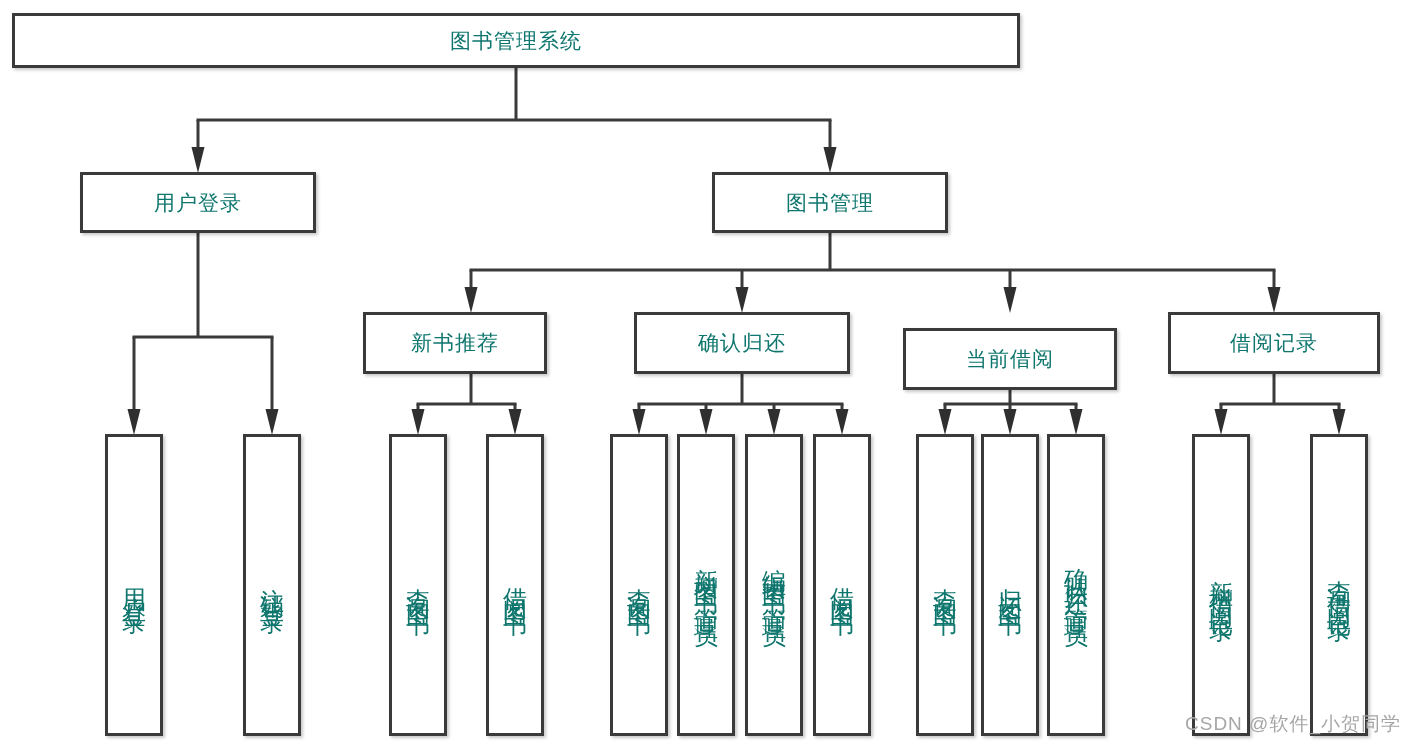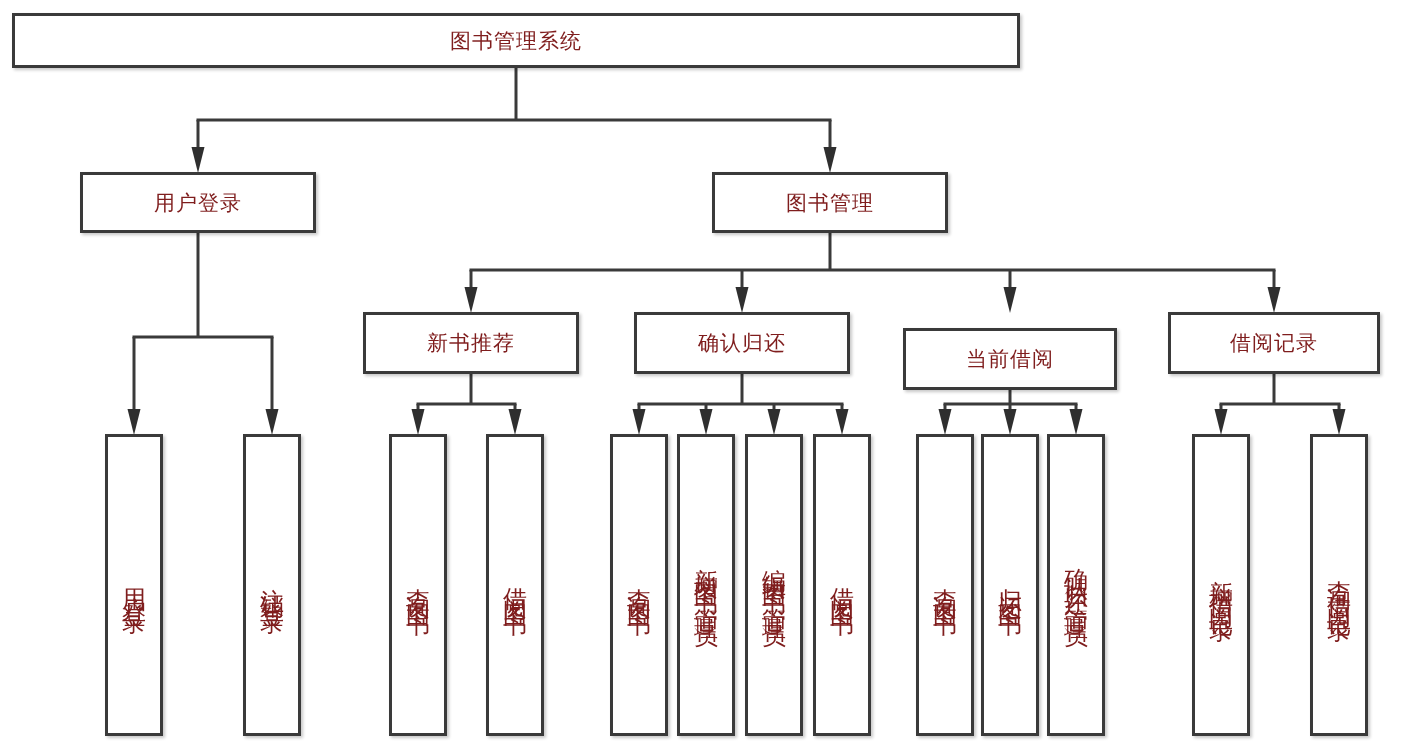--- a/index.html
+++ b/index.html
@@ -24,21 +24,21 @@
   }
   .box {
     position: absolute;
     box-sizing: border-box;
     background: #ffffff;
     border: 3px solid #3a3a3a;
     box-shadow: 2px 2px 3px rgba(0,0,0,0.22);
     display: flex;
     align-items: center;
     justify-content: center;
-    color: #7f1d1d;
+    color: #0f766e;
   }
   .box.h .label {
     font-size: 21px;
     letter-spacing: 1px;
     white-space: nowrap;
   }
   .box.v .label {
     writing-mode: vertical-rl;
     text-orientation: mixed;
     font-size: 24px;
@@ -117,21 +117,21 @@
   <div id="nodes">
       <div class="box h" style="left: 12px; top: 13px; width: 1008px; height: 55px;">
         <span class="label">图书管理系统</span>
       </div>
       <div class="box h" style="left: 80px; top: 172px; width: 236px; height: 61px;">
         <span class="label">用户登录</span>
       </div>
       <div class="box h" style="left: 712px; top: 172px; width: 236px; height: 61px;">
         <span class="label">图书管理</span>
       </div>
-      <div class="box h" style="left: 363px; top: 312px; width: 216px; height: 62px;">
+      <div class="box h" style="left: 363px; top: 312px; width: 184px; height: 62px;">
         <span class="label">新书推荐</span>
       </div>
       <div class="box h" style="left: 634px; top: 312px; width: 216px; height: 62px;">
         <span class="label">确认归还</span>
       </div>
       <div class="box h" style="left: 903px; top: 312px; width: 214px; height: 62px; margin-top: 16px;">
         <span class="label">当前借阅</span>
       </div>
       <div class="box h" style="left: 1168px; top: 312px; width: 212px; height: 62px;">
         <span class="label">借阅记录</span>
@@ -169,13 +169,14 @@
       <div class="box v" style="left: 1047px; top: 434px; width: 58px; height: 302px;">
         <span class="label">确认归还（管理员）</span>
       </div>
       <div class="box v" style="left: 1192px; top: 434px; width: 58px; height: 302px;">
         <span class="label">新增借阅记录</span>
       </div>
       <div class="box v" style="left: 1310px; top: 434px; width: 58px; height: 302px;">
         <span class="label">查询借阅记录</span>
       </div>
     </div>
+  <div class="watermark">CSDN @软件_小贺同学</div>
 </div>
 
 </body></html>

